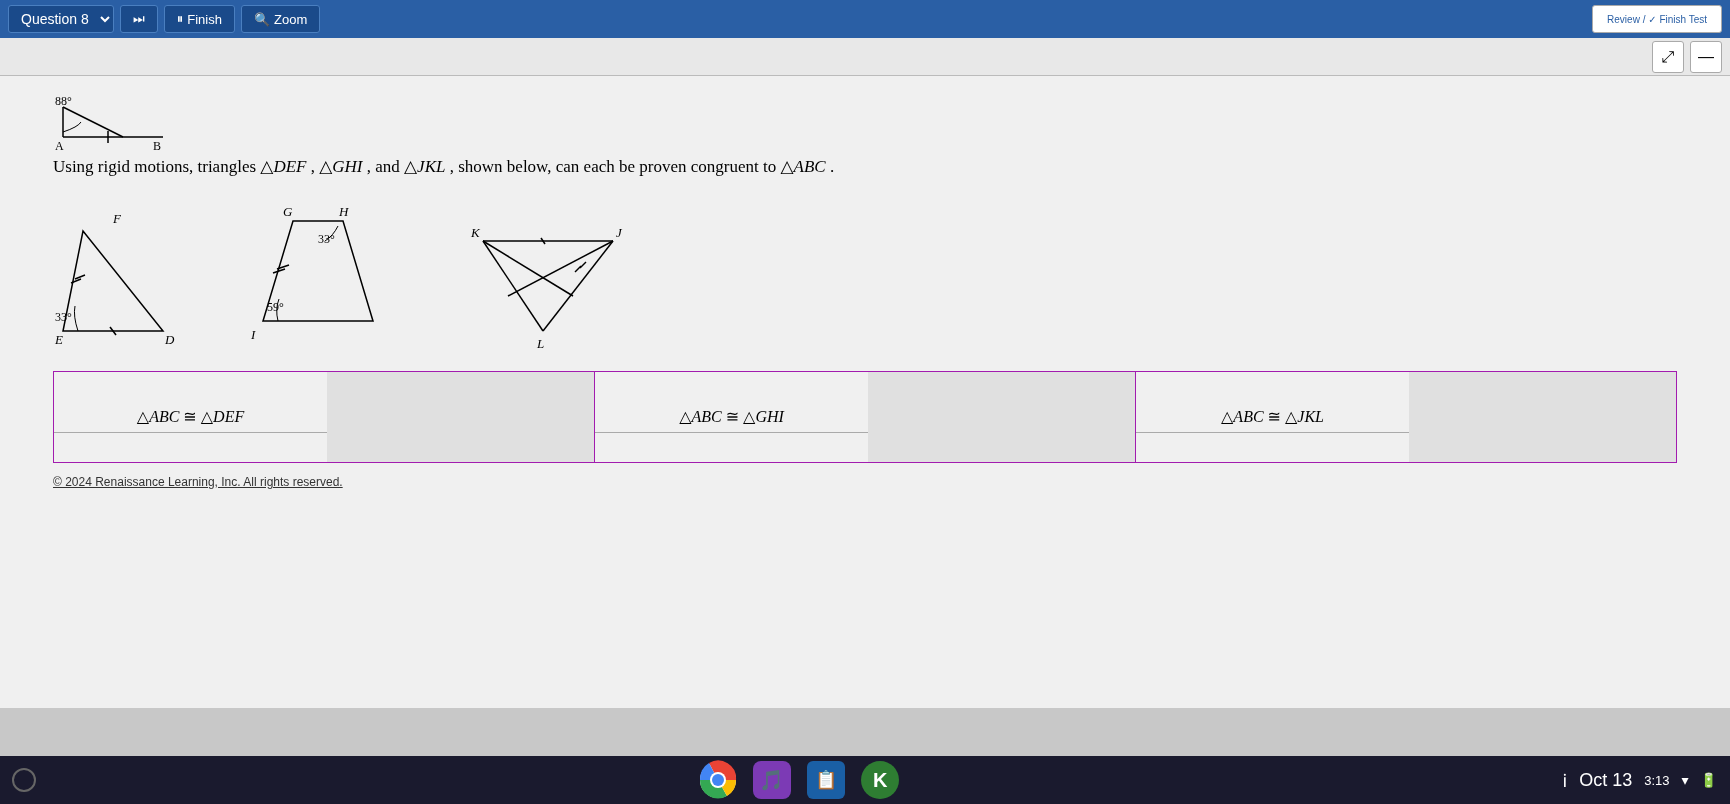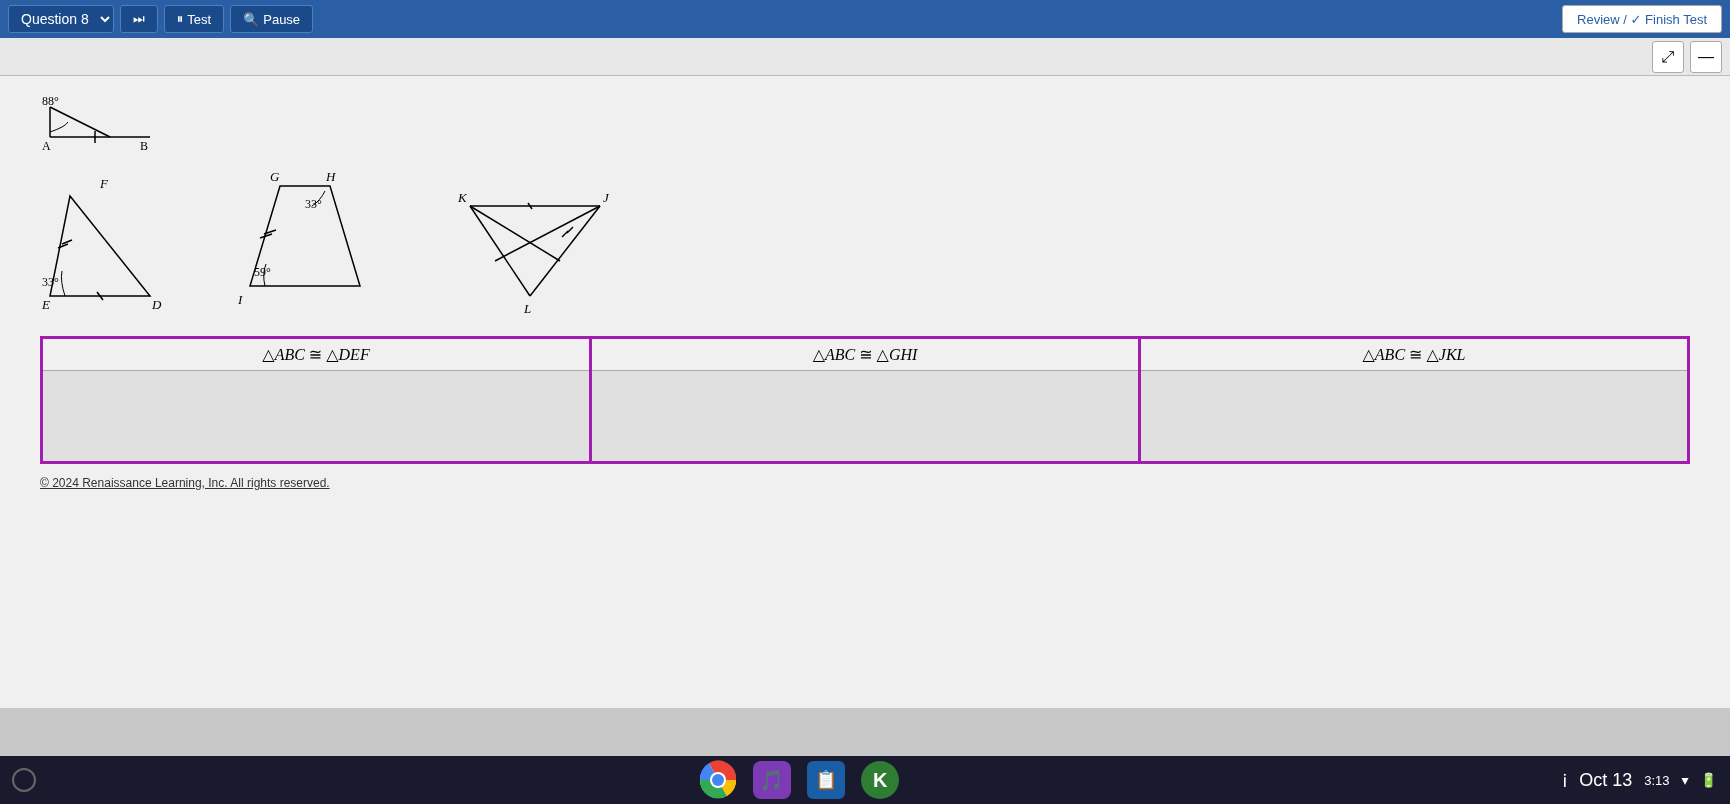--- a/index.html
+++ b/index.html
@@ -37,21 +37,21 @@
       display: flex;
       align-items: center;
       gap: 4px;
     }
 
     .review-btn {
       background: white;
       color: #2a5fa5;
       border: 1px solid #aaa;
       padding: 4px 14px;
-      font-size: 13px;
+      font-size: 10px;
       height: 28px;
       border-radius: 3px;
       cursor: pointer;
     }
 
     
     .content-area {
       background: #e8e8e8;
       height: 38px;
       display: flex;
@@ -67,21 +67,21 @@
       border: 1px solid #aaa;
       border-radius: 3px;
       display: flex; align-items: center; justify-content: center;
       cursor: pointer;
       font-size: 16px;
     }
 
     
     .main {
       background: #f0f0f0;
-      padding: 16px 40px;
+      padding: 16px 53px;
       height: calc(804px - 38px - 38px - 48px - 48px);
       overflow: hidden;
     }
 
     .question-text {
       font-size: 17px;
       margin-bottom: 14px;
       font-family: 'Times New Roman', serif;
     }
 
@@ -98,23 +98,23 @@
     }
 
     .drop-section {
       display: flex;
       gap: 0;
       margin-bottom: 12px;
     }
     .drop-column {
       flex: 1;
       display: flex;
-      flex-direction: column;
-      align-items: center;
-      border: 3px solid #a21caf;
+      flex-direction: row;
+      align-items: center;
+      border: 1px solid #a21caf;
     }
     .drop-column + .drop-column {
       border-left: none;
       justify-content: space-between;
     }
     .drop-header {
       font-size: 16px;
       font-family: 'Times New Roman', serif;
       padding: 6px;
       text-align: center;
@@ -172,25 +172,25 @@
 <body>
 
 <div class="toolbar">
   <div class="toolbar-left">
     <select class="question-select">
       <option>Question 8</option>
     </select>
     <button class="toolbar-btn">⏭</button>
     <button class="toolbar-btn">
       <span>⏸</span>
-      <span>Test</span>
+      <span>Finish</span>
     </button>
     <button class="toolbar-btn">
       <span>🔍</span>
-      <span>Pause</span>
+      <span>Zoom</span>
     </button>
   </div>
   <div class="toolbar-right">
     <button class="review-btn">
       <span>Review /</span>
       <span>✓ Finish Test</span>
     </button>
   </div>
 </div>
 
@@ -217,20 +217,23 @@
         <line x1="55" y1="39" x2="55" y2="51" stroke="black" stroke-width="1.5"></line>
 
         <path d="M 10 40 Q 25 35 28 30" fill="none" stroke="black" stroke-width="1"></path>
         <text x="2" y="13" font-size="12" font-family="Times New Roman">88°</text>
         <text x="2" y="58" font-size="12" font-family="Times New Roman">A</text>
         <text x="100" y="58" font-size="12" font-family="Times New Roman">B</text>
       </svg>
     </div>
   </div>
 
+  <div class="question-text">
+    Using rigid motions, triangles △<i>DEF</i> , △<i>GHI</i> , and △<i>JKL</i> , shown below, can each be proven congruent to △<i>ABC</i> .
+  </div>
 
   <div class="triangles-row">
 
     <div style="position:relative;">
       <svg width="130" height="140" viewBox="0 0 130 140">
 
         <polygon points="10,120 110,120 30,20" fill="none" stroke="black" stroke-width="1.5"></polygon>
 
         <line x1="18" y1="72" x2="28" y2="68" stroke="black" stroke-width="1.5"></line>
         <line x1="22" y1="68" x2="32" y2="64" stroke="black" stroke-width="1.5"></line>

